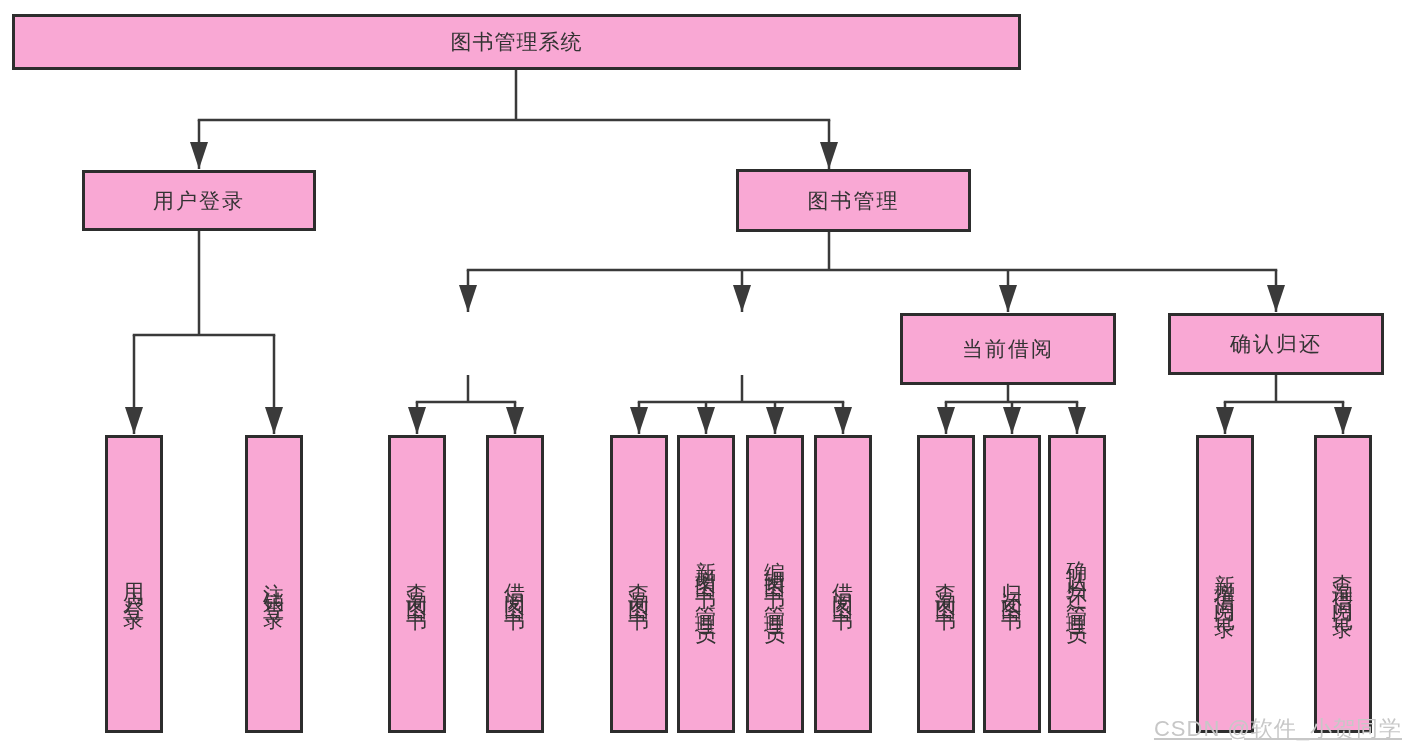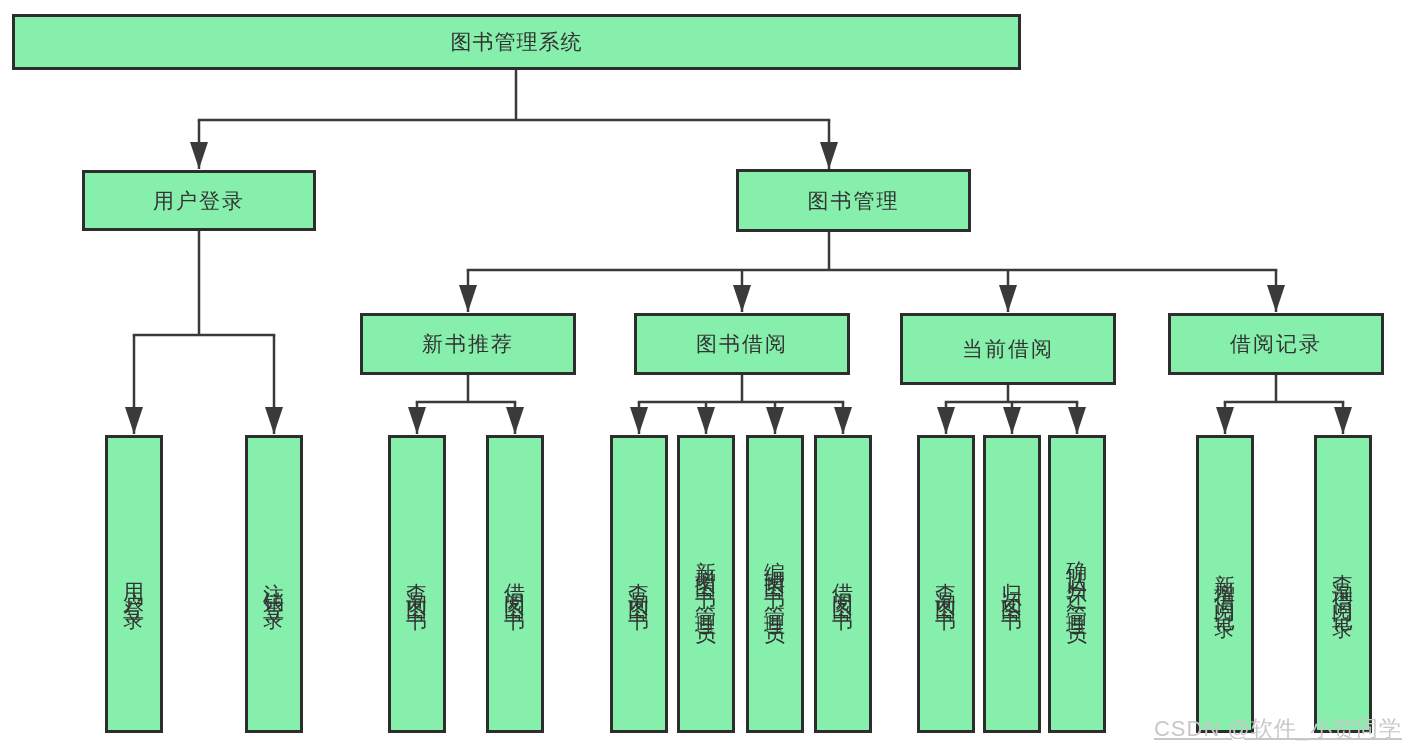--- a/index.html
+++ b/index.html
@@ -8,21 +8,21 @@
     width:1405px;height:747px;
     background:#ffffff;
     font-family:"Liberation Sans","DejaVu Sans",sans-serif;
     overflow:hidden;
   }
   .connectors{position:absolute;left:0;top:0;z-index:0;}
   .box{
     position:absolute;
     box-sizing:border-box;
     border:3px solid #2d2d2d;
-    background:#86efac;
+    background:#f9a8d4;
     display:flex;
     align-items:center;
     justify-content:center;
     color:#333333;
     font-size:21px;
     letter-spacing:2px;
     z-index:1;
   }
   .hlabel{white-space:nowrap;}
   .vbox{padding:4px 0;}
@@ -98,31 +98,25 @@
     <span class="hlabel">图书管理系统</span>
   </div>
 
   <div class="box" style="left:82px;top:170px;width:234px;height:61px">
     <span class="hlabel">用户登录</span>
   </div>
   <div class="box" style="left:736px;top:169px;width:235px;height:63px">
     <span class="hlabel">图书管理</span>
   </div>
 
-  <div class="box" style="left:360px;top:313px;width:216px;height:62px">
-    <span class="hlabel">新书推荐</span>
-  </div>
-  <div class="box" style="left:634px;top:313px;width:216px;height:62px">
-    <span class="hlabel">图书借阅</span>
-  </div>
   <div class="box" style="left:900px;top:313px;width:216px;height:72px">
     <span class="hlabel">当前借阅</span>
   </div>
   <div class="box" style="left:1168px;top:313px;width:216px;height:62px">
-    <span class="hlabel">借阅记录</span>
+    <span class="hlabel">确认归还</span>
   </div>
 
   <div class="box vbox" style="left:105px;top:435px;width:58px;height:298px">
     <span class="vtext">用户登录</span>
   </div>
   <div class="box vbox" style="left:245px;top:435px;width:58px;height:298px">
     <span class="vtext">注销登录</span>
   </div>
 
   <div class="box vbox" style="left:388px;top:435px;width:58px;height:298px">

